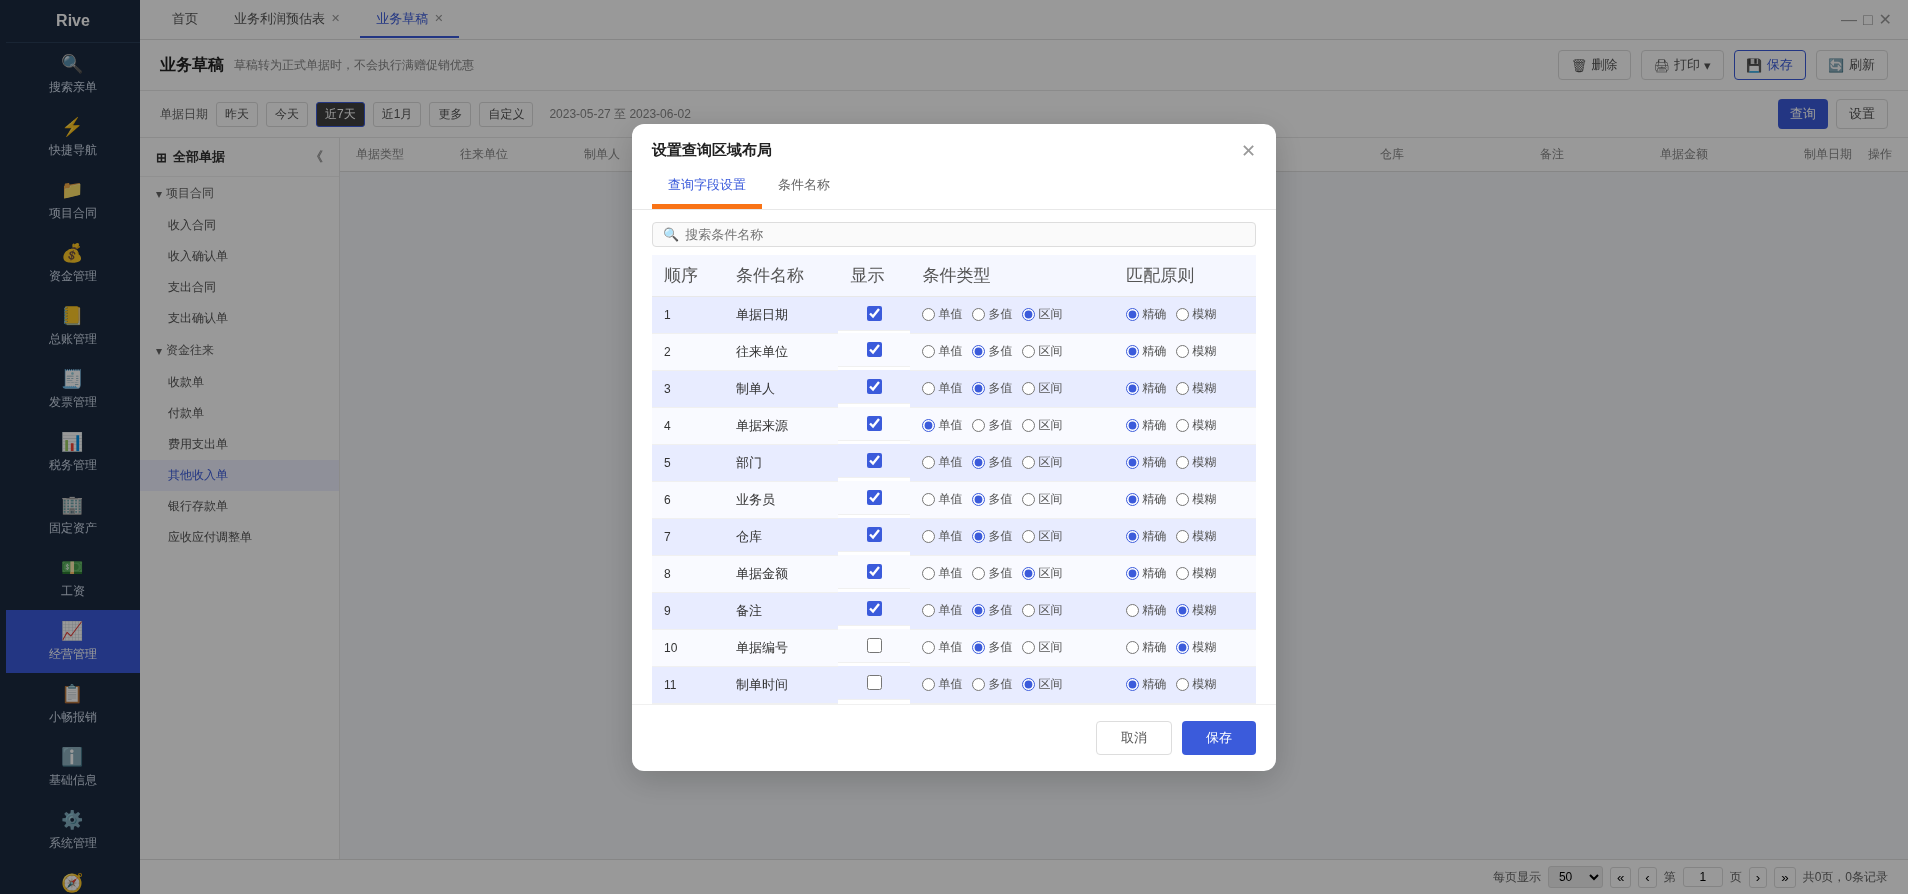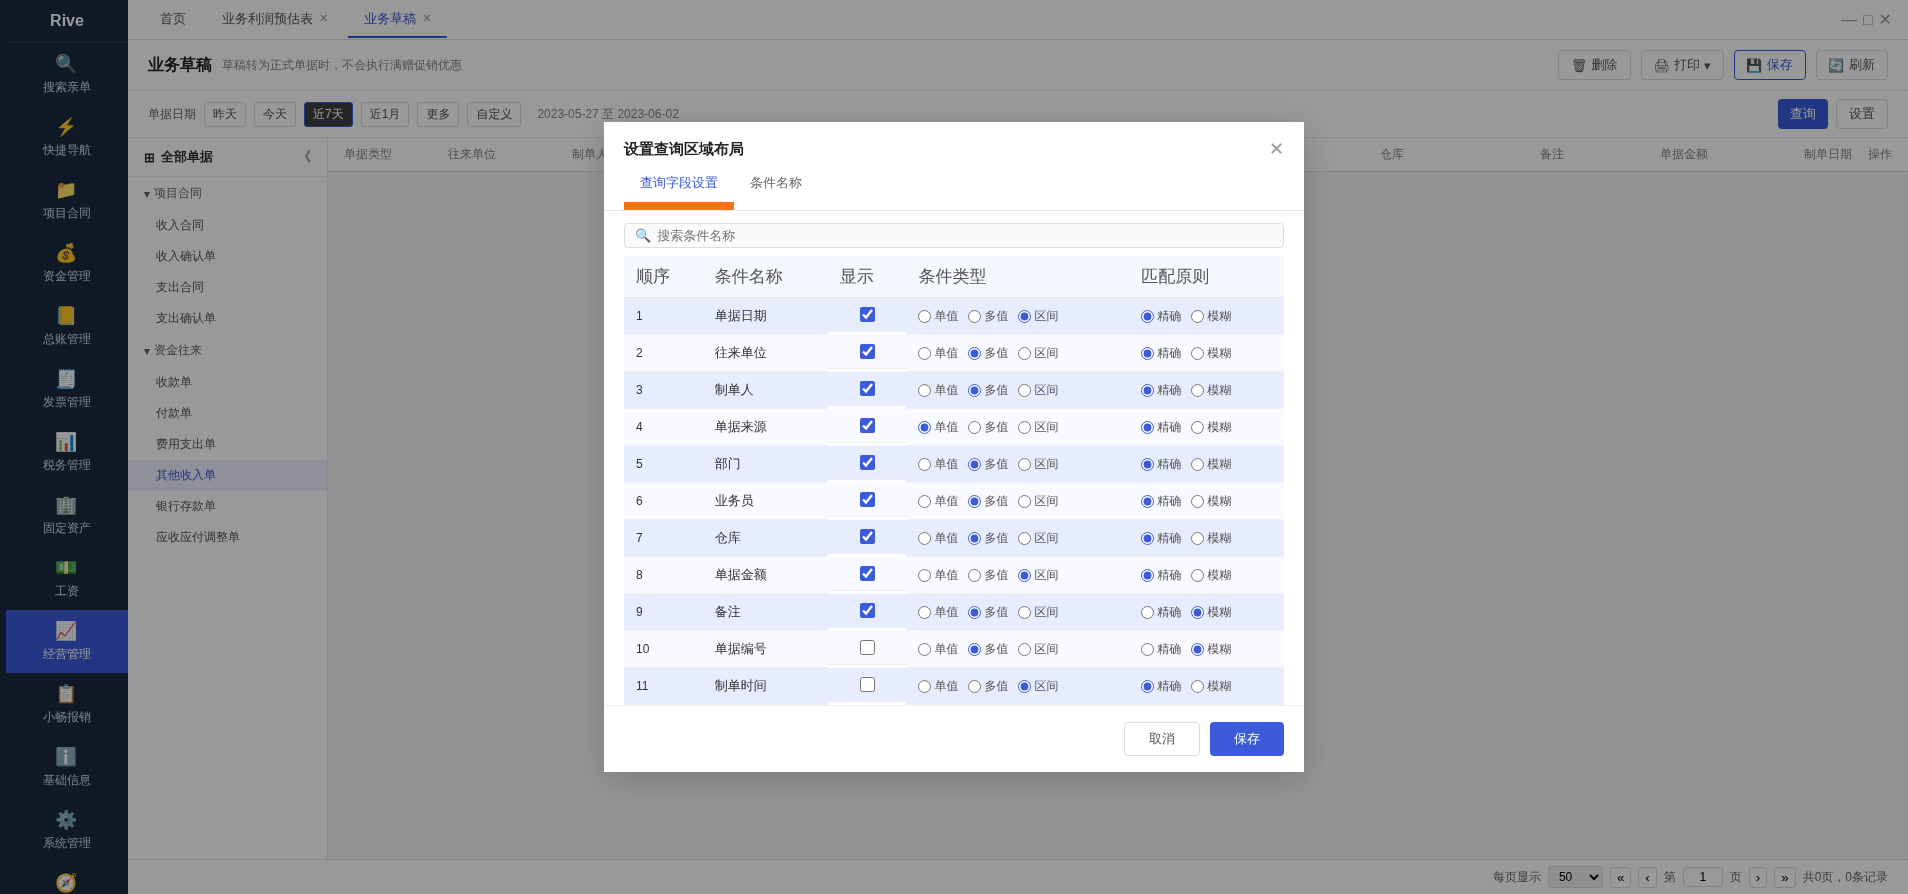--- a/index.html
+++ b/index.html
@@ -2,21 +2,21 @@
 <html><head>
   <meta charset="utf-8">
   <style>
     * { box-sizing: border-box; margin: 0; padding: 0; }
     body { font-family: "Microsoft YaHei", "PingFang SC", sans-serif; font-size: 13px; background: #f0f2f5; color: #333; overflow: hidden; }
 
     
     .app-container { display: flex; height: 894px; width: 1908px; position: relative; }
 
     
-    .sidebar { width: 128px; background: #1c2b40; color: #cdd8e8; display: flex; flex-direction: column; flex-shrink: 0; padding-left: 6px; }
+    .sidebar { width: 140px; background: #1c2b40; color: #cdd8e8; display: flex; flex-direction: column; flex-shrink: 0; padding-left: 6px; }
     .sidebar-logo { padding: 12px 10px; font-size: 16px; font-weight: bold; color: #fff; border-bottom: 1px solid #2a3f58; text-align: center; }
     .sidebar-item { display: flex; flex-direction: column; align-items: center; padding: 10px 5px; cursor: pointer; font-size: 12px; color: #cdd8e8; gap: 4px; }
     .sidebar-item.active { background: #3b5bdb; color: #fff; }
     .sidebar-icon { font-size: 18px; }
 
     
     .main { flex: 1; display: flex; flex-direction: column; overflow: hidden; }
 
     
     .tab-bar { background: #fff; border-bottom: 1px solid #e0e0e0; display: flex; align-items: center; padding: 0 16px; height: 40px; gap: 4px; }
@@ -57,29 +57,29 @@
     .table-area { flex: 1; overflow: auto; padding: 0; background: #f5f7fa; }
     .empty-msg { padding: 40px; text-align: center; color: #999; font-size: 13px; }
 
     
     .footer-bar { background: #fff; border-top: 1px solid #e0e0e0; padding: 6px 20px; display: flex; align-items: center; justify-content: flex-end; font-size: 12px; color: #666; gap: 7px; }
 
     
     .overlay { position: fixed; top: 0; left: 0; right: 0; bottom: 0; background: rgba(0,0,0,0.4); z-index: 100; display: flex; align-items: center; justify-content: center; }
 
     
-    .modal { background: #fff; border-radius: 0; box-shadow: 0 8px 32px rgba(0,0,0,0.18); width: 700px; max-height: 650px; display: flex; flex-direction: column; z-index: 101; }
+    .modal { background: #fff; border-radius: 12px; box-shadow: 0 8px 32px rgba(0,0,0,0.18); width: 644px; max-height: 650px; display: flex; flex-direction: column; z-index: 101; }
     .modal-header { display: flex; align-items: center; justify-content: space-between; padding: 16px 20px 0 20px; border-bottom: none; }
     .modal-title { font-size: 15px; font-weight: 600; color: #222; }
     .modal-close { cursor: pointer; font-size: 18px; color: #999; }
 
     
     .modal-tabs { display: flex; gap: 0; padding: 0 20px; border-bottom: 1px solid #e8e8e8; margin-top: 4px; }
     .modal-tab { padding: 10px 16px; font-size: 13px; cursor: pointer; color: #666; border-bottom: 2px solid transparent; }
-    .modal-tab.active { color: #3b5bdb; border-bottom: 8px solid #f97316; font-weight: 500; }
+    .modal-tab.active { color: #3b5bdb; border-bottom: 5px solid #f97316; font-weight: 500; }
 
     
     .modal-search { padding: 12px 20px 8px 20px; }
     .search-input-wrap { display: flex; align-items: center; border: 1px solid #ddd; border-radius: 4px; padding: 4px 10px; gap: 6px; background: #fafafa; }
     .search-input-wrap input { border: none; background: transparent; outline: none; font-size: 13px; color: #555; width: 200px; }
 
     
     .modal-table-wrap { flex: 1; overflow-y: auto; padding: 0 20px; }
     .modal-table { width: 100%; border-collapse: collapse; font-size: 13px; }
     .modal-table thead tr { background: #f5f7ff; }

